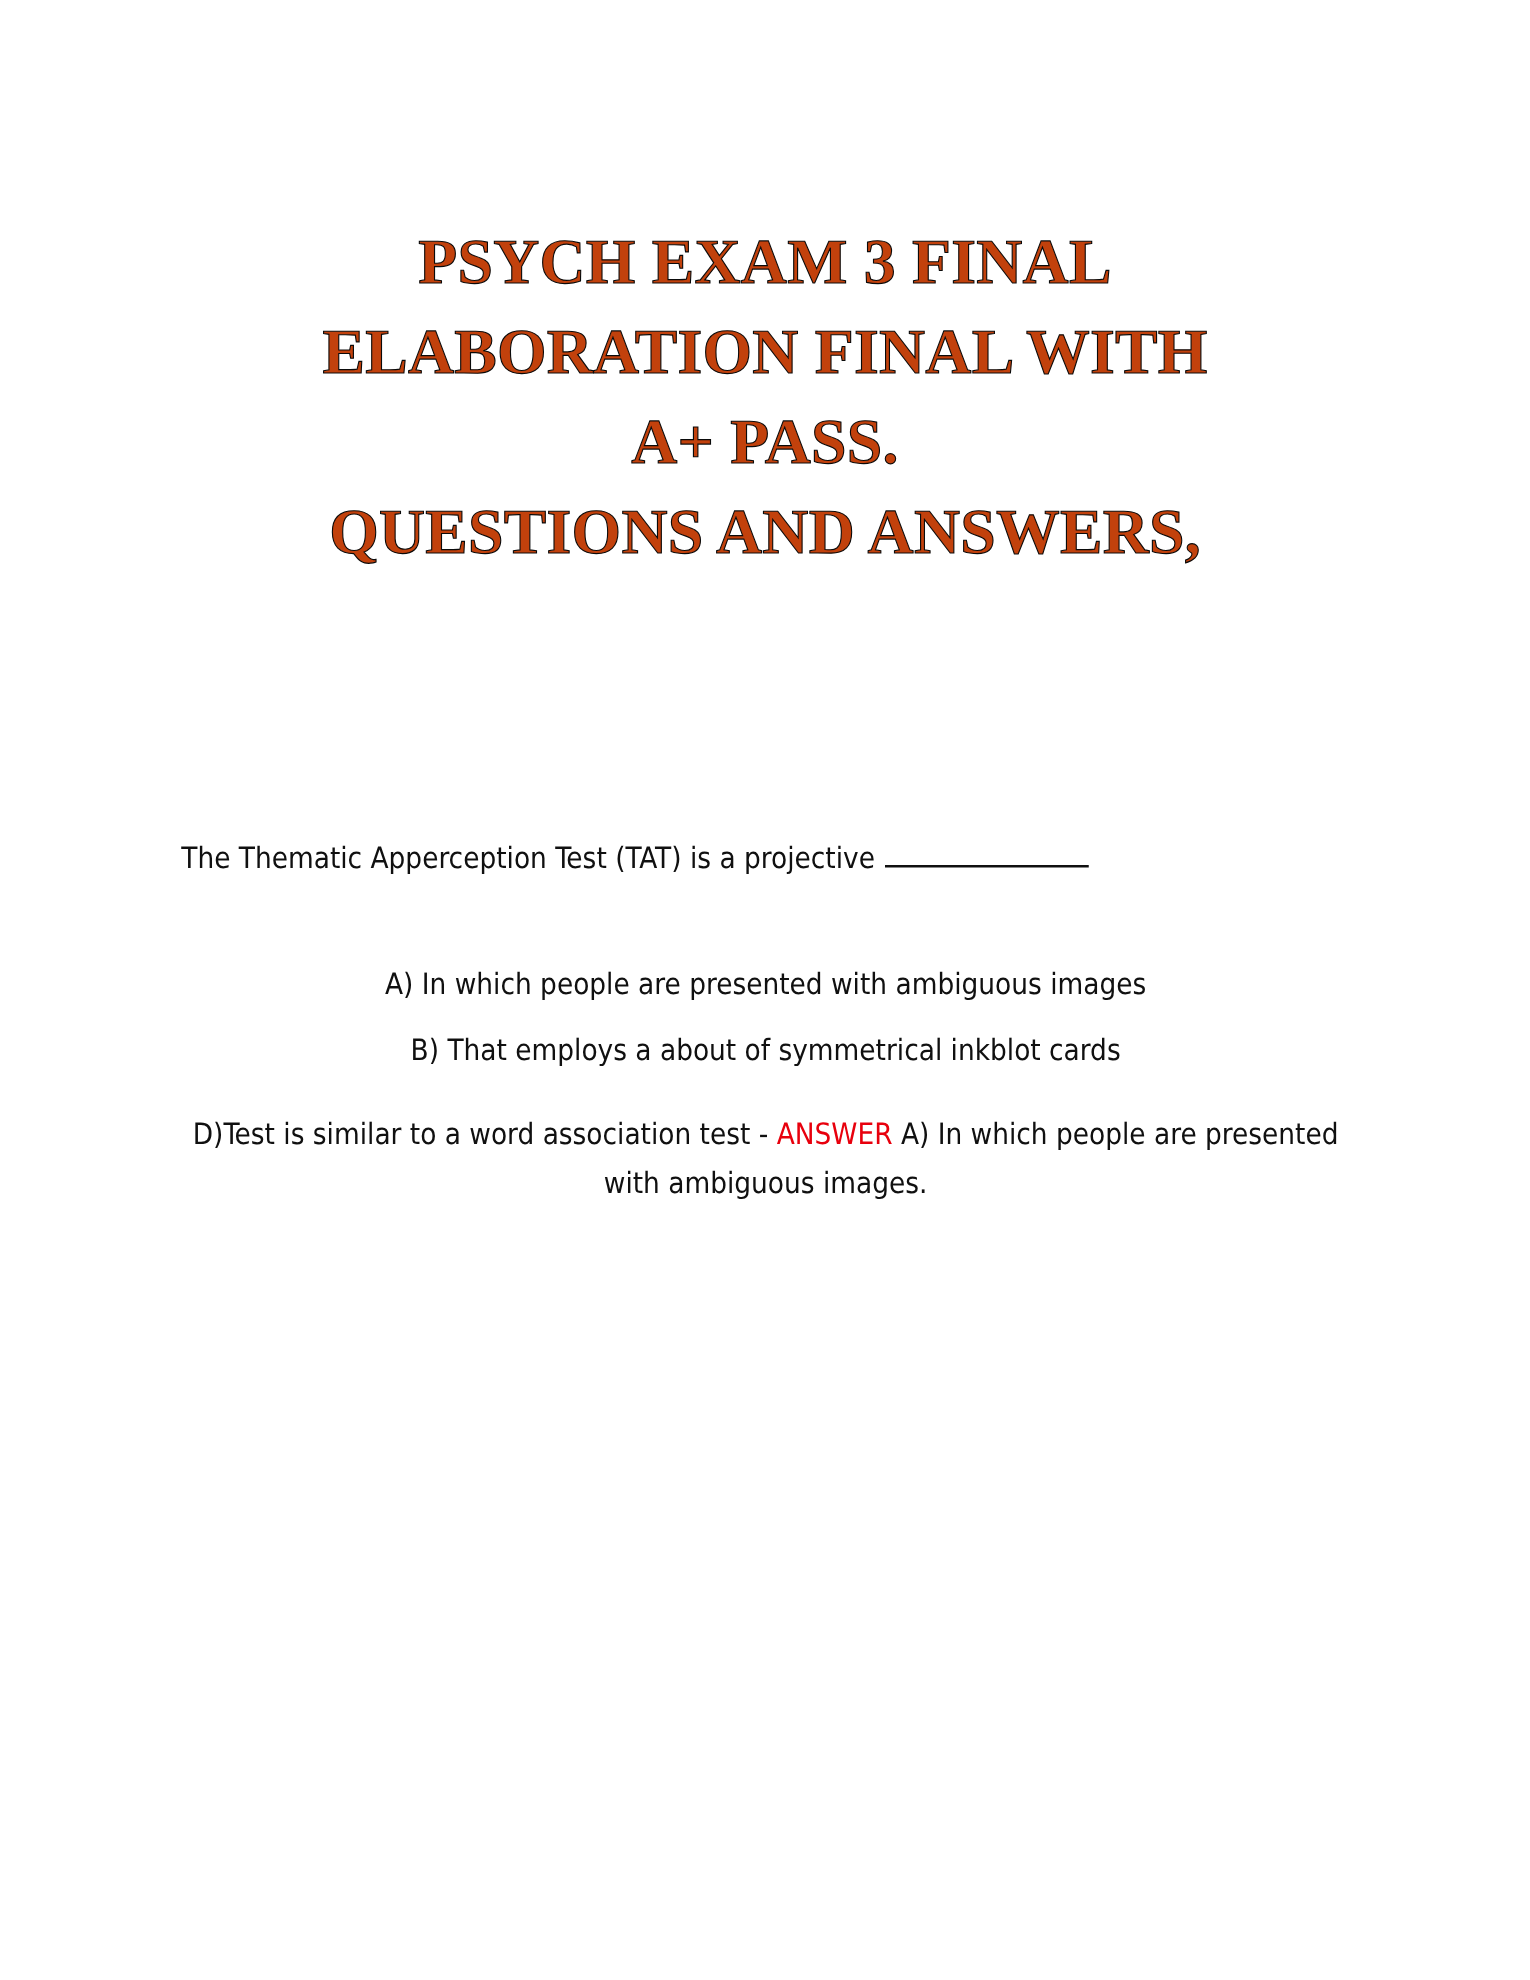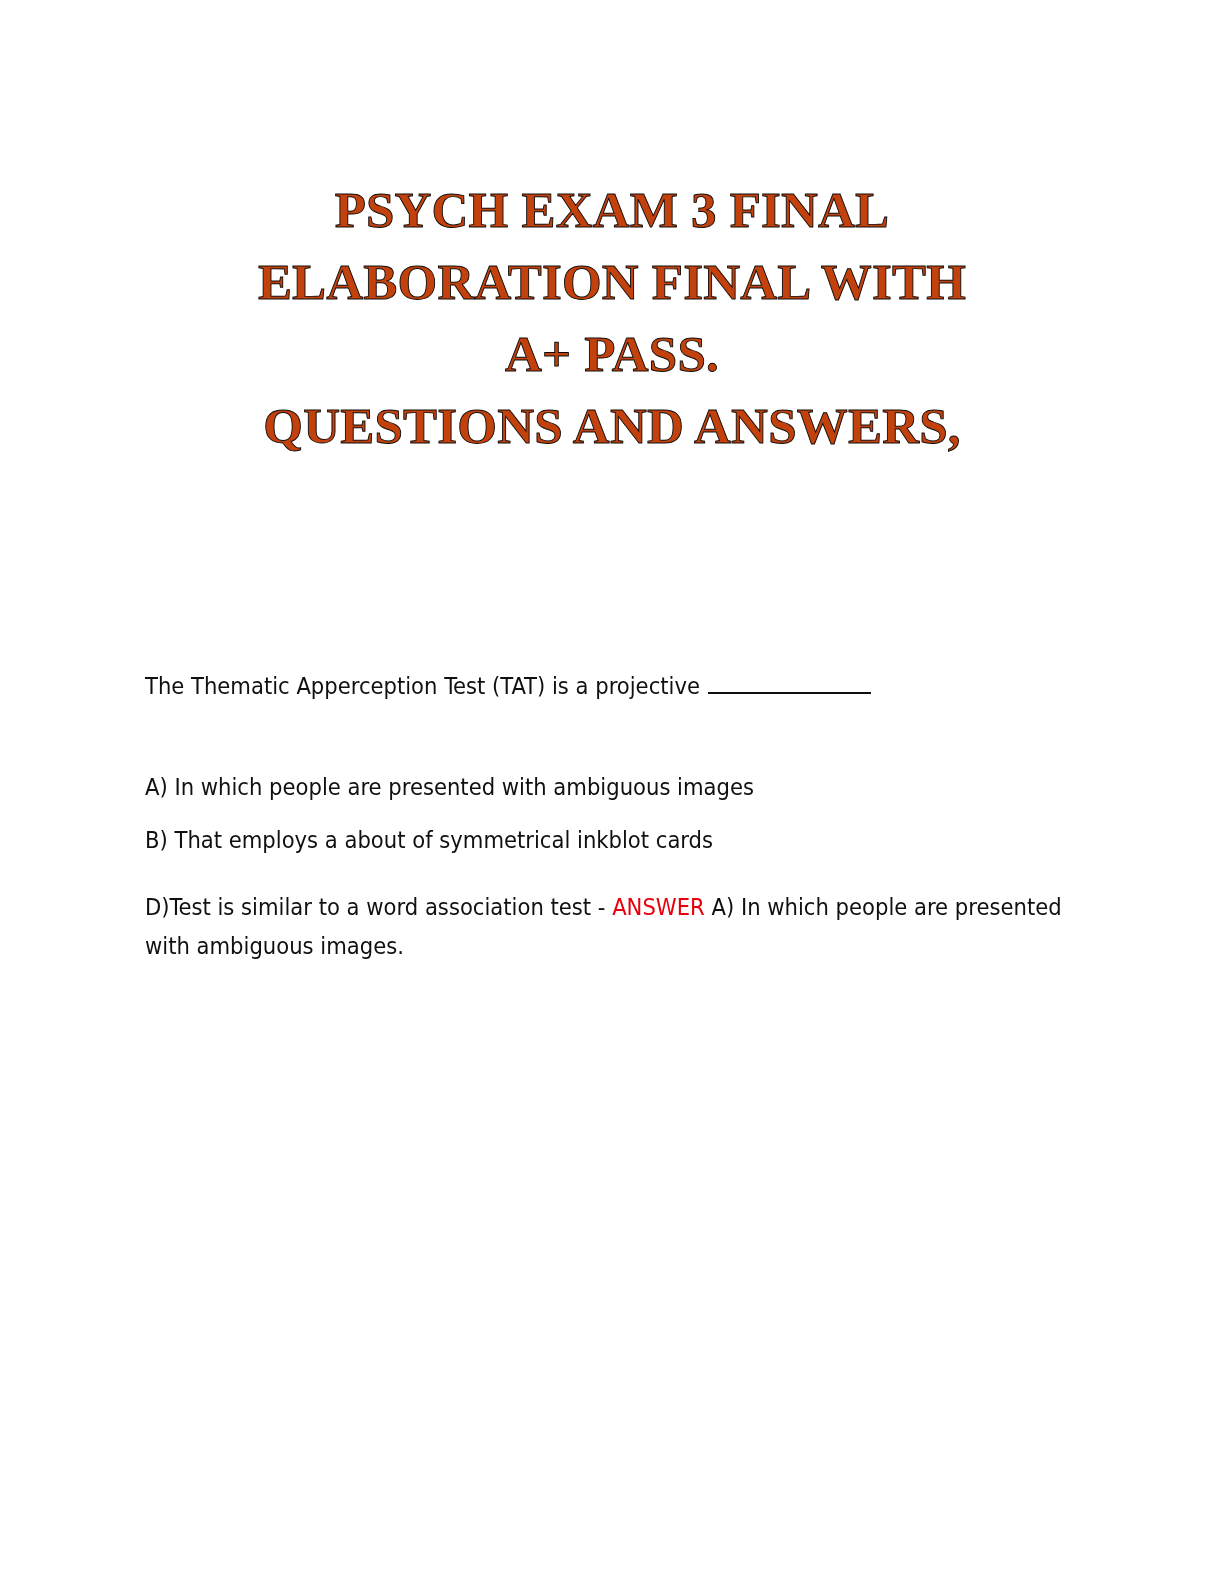--- a/index.html
+++ b/index.html
@@ -65,20 +65,21 @@
     height: 0.92em;
     margin: 0 1px;
   }
   .blank-long { width: 163px; }
   .blank-short { width: 110px; }
 
   .opt-list {
     margin: 0;
     padding: 0;
     list-style: none;
+    text-align: center;
   }
   .opt-list li {
     margin: 0;
     padding: 0;
   }
 
   .answer-tag {
     color: #e8000d;
     font-weight: 400;
   }

